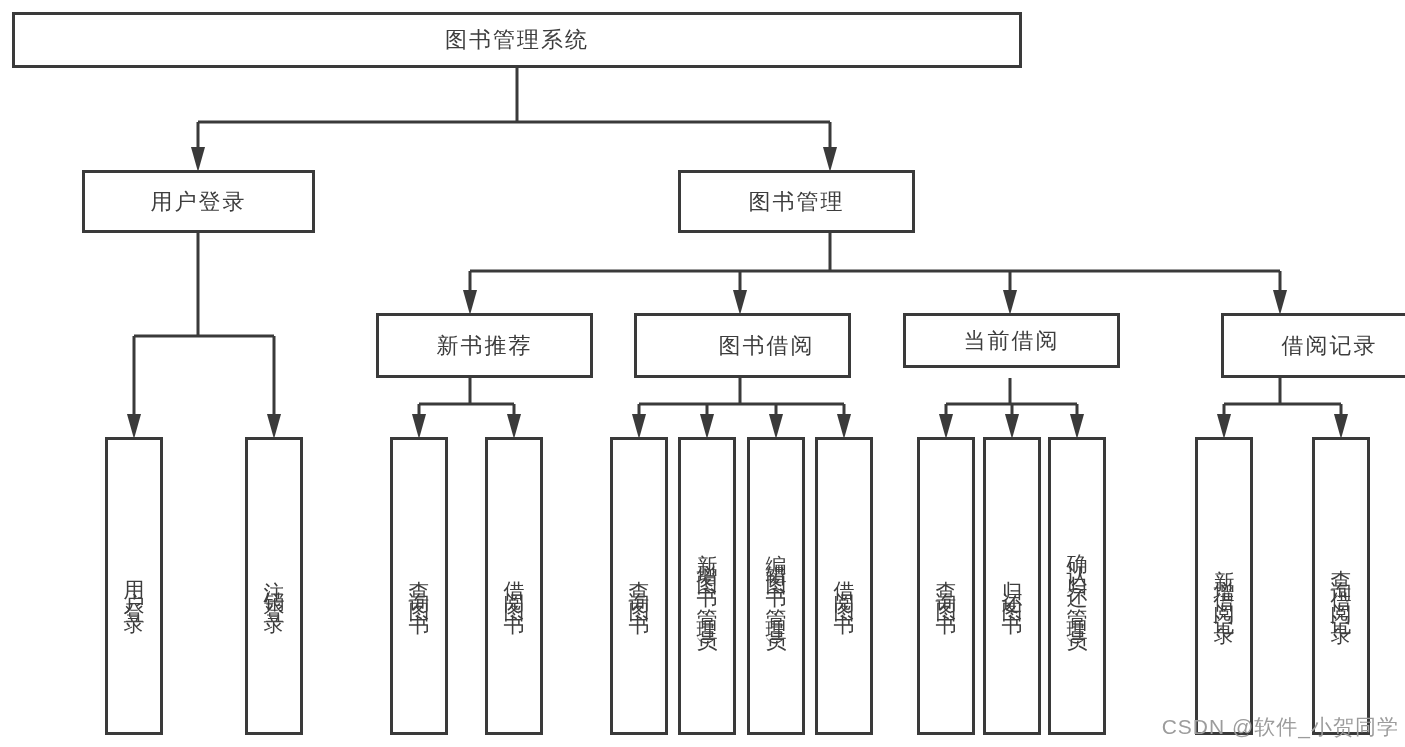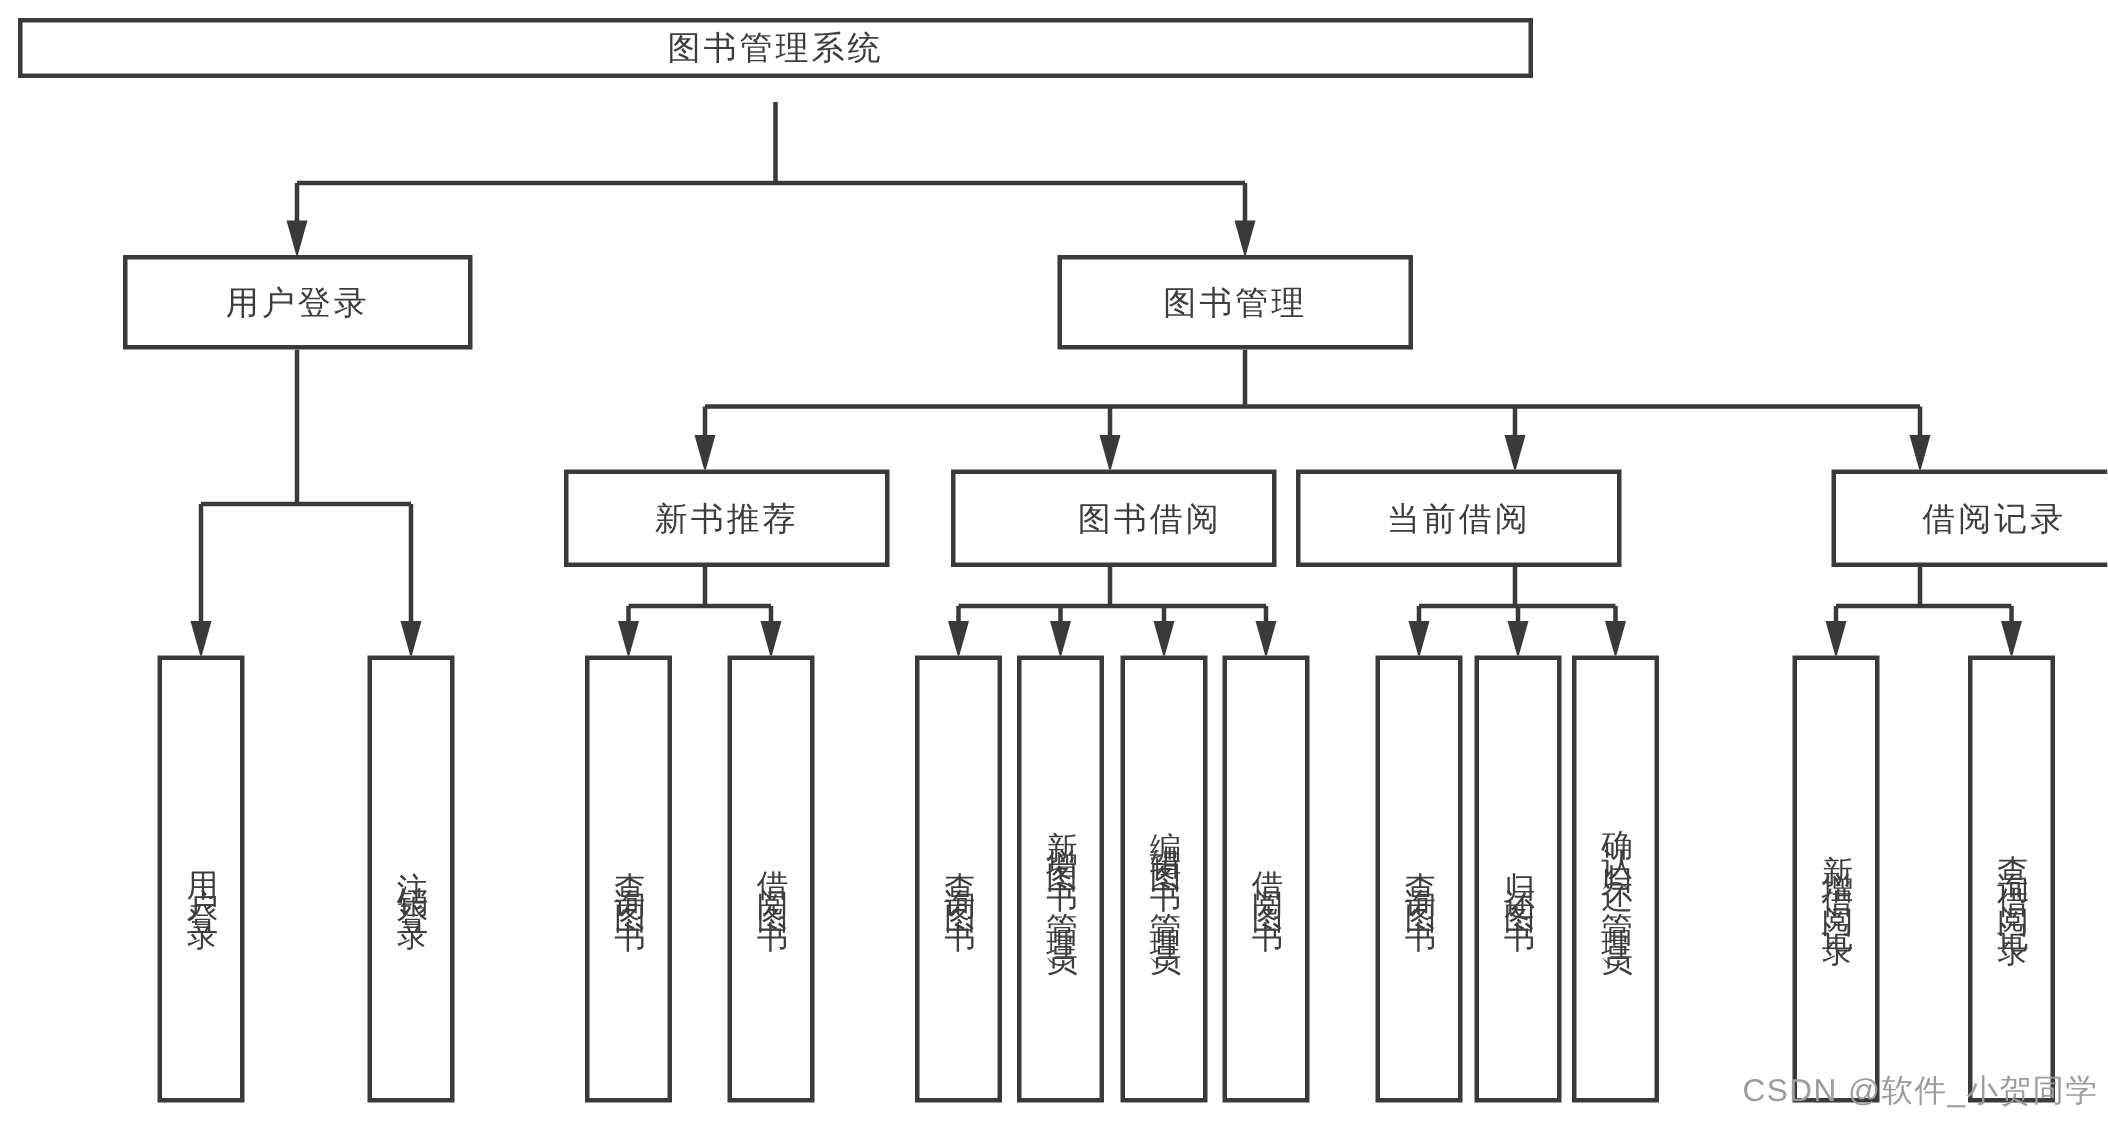--- a/index.html
+++ b/index.html
@@ -91,28 +91,28 @@
       <polygon points="769,414 783,414 776,439"></polygon>
       <polygon points="837,414 851,414 844,439"></polygon>
       <polygon points="939,414 953,414 946,439"></polygon>
       <polygon points="1005,414 1019,414 1012,439"></polygon>
       <polygon points="1070,414 1084,414 1077,439"></polygon>
       <polygon points="1217,414 1231,414 1224,439"></polygon>
       <polygon points="1334,414 1348,414 1341,439"></polygon>
     </g>
   </svg>
 
-  <div class="hbox" style="left:12px; top:12px; width:1010px; height:40px;">图书管理系统</div>
+  <div class="hbox" style="left:12px; top:12px; width:1010px; height:56px;">图书管理系统</div>
 
   <div class="hbox" style="left:82px; top:170px; width:233px; height:63px;">用户登录</div>
-  <div class="hbox" style="left:705px; top:170px; width:237px; height:63px;">图书管理</div>
+  <div class="hbox" style="left:678px; top:170px; width:237px; height:63px;">图书管理</div>
 
   <div class="hbox" style="left:376px; top:313px; width:217px; height:65px;">新书推荐</div>
   <div class="hbox" style="left:634px; top:313px; width:217px; height:65px;padding-left:48px;">图书借阅</div>
-  <div class="hbox" style="left:864px; top:313px; width:217px; height:65px;">当前借阅</div>
+  <div class="hbox" style="left:903px; top:313px; width:217px; height:55px;">当前借阅</div>
   <div class="hbox" style="left:1173px; top:313px; width:217px; height:65px;margin-left:48px;">借阅记录</div>
 
   <div class="vbox" style="left:105px;">用户登录</div>
   <div class="vbox" style="left:245px;">注销登录</div>
 
   <div class="vbox" style="left:390px;">查询图书</div>
   <div class="vbox" style="left:485px;">借阅图书</div>
 
   <div class="vbox" style="left:610px;">查询图书</div>
   <div class="vbox" style="left:678px;">新增图书（管理员）</div>

